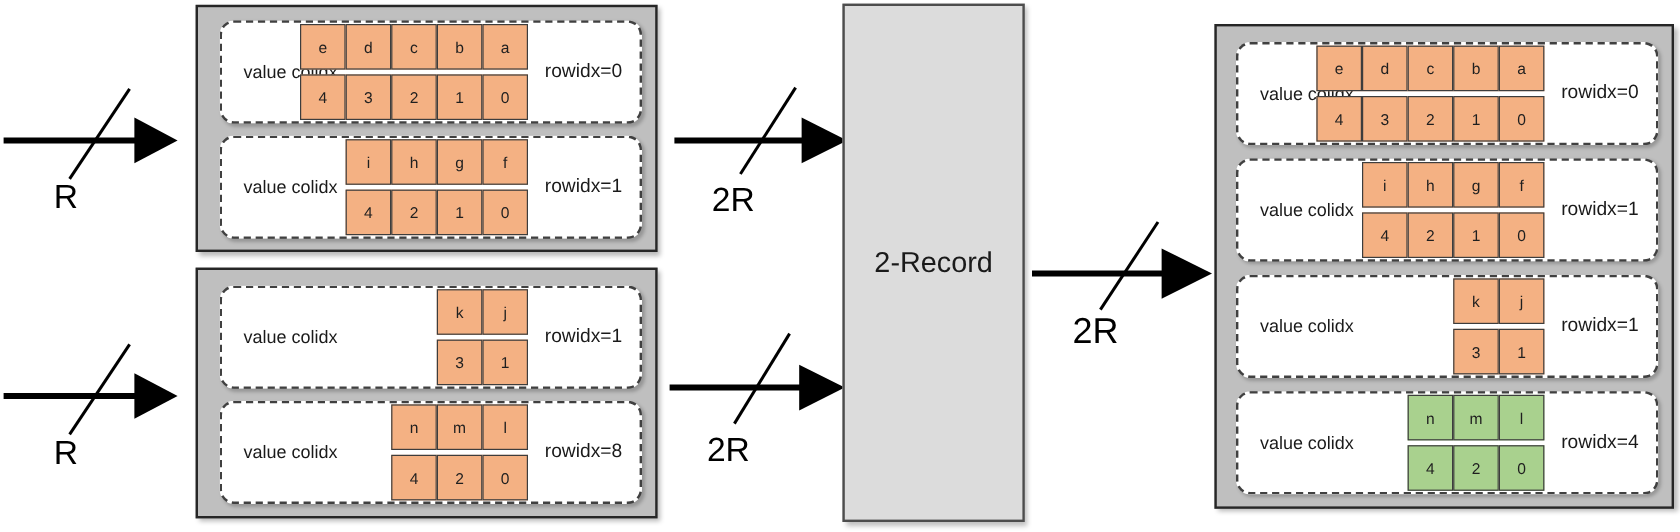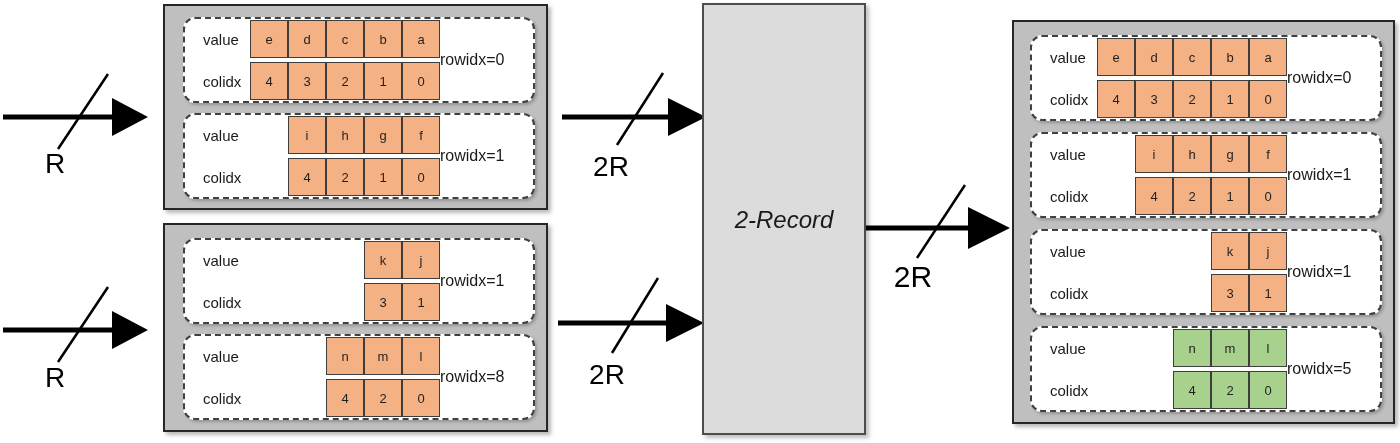--- a/index.html
+++ b/index.html
@@ -23,35 +23,35 @@
   }
   #input-top-box{left:163px;top:4px;width:385px;height:206px;padding:11px 15px 13px 18px;gap:10px;}
   #input-bottom-box{left:163px;top:223px;width:385px;height:209px;padding:13px 15px 14px 18px;gap:10px;}
   #output-box{left:1012px;top:20px;width:383px;height:404px;padding:13px 15px 13px 16px;gap:11px;}
   .record-card{
     flex:0 0 86px;height:86px;width:352px;background:#ffffff;
     border:2px dashed var(--record-border,#404040);border-radius:12px;
     box-shadow:2px 2px 3px rgba(0,0,0,0.22);
     display:flex;align-items:center;padding-left:18px;
   }
-  .record-labels{width:47px;display:flex;flex-direction:column;gap:4px;flex:none;}
+  .record-labels{width:47px;display:flex;flex-direction:row;gap:4px;flex:none;}
   .record-labels .lab{height:38px;display:flex;align-items:center;font-size:15px;}
   .cell-grid{width:190px;flex:none;display:flex;flex-direction:column;gap:4px;}
   .cell-row{display:flex;justify-content:flex-end;height:38px;}
   .cell{
     width:38px;height:38px;border:1.5px solid var(--cell-border,#3d3d3d);
     display:flex;align-items:center;justify-content:center;
     font-size:13px;color:#1f1f1f;flex:none;
   }
-  .rowidx{font-size:16px;white-space:nowrap;}
+  .rowidx{margin-left:14px;font-size:16px;white-space:nowrap;}
   .merge-node{
-    position:absolute;left:702px;top:3px;width:164px;height:432px;
+    position:absolute;left:702px;top:3px;width:152px;height:432px;
     background:var(--node-fill,#dcdcdc);border:2px solid var(--node-border,#4d4d4d);
     box-shadow:3px 3px 4px rgba(0,0,0,0.25);
-    display:flex;flex-direction:column;align-items:center;justify-content:center;font-style:italic;
+    display:flex;flex-direction:column;align-items:center;justify-content:center;
   }
   .merge-node .node-line{font-size:24px;line-height:27px;color:#1a1a1a;}
 </style>
 </head>
 <body>
 
 <div class="canvas">
 
   <svg class="arrow-layer" width="1400" height="443" viewBox="0 0 1400 443" xmlns="http://www.w3.org/2000/svg">
     <g>
@@ -249,17 +249,17 @@
             <div class="cell" style="background: rgb(169, 209, 142);">n</div>
             <div class="cell" style="background: rgb(169, 209, 142);">m</div>
             <div class="cell" style="background: rgb(169, 209, 142);">l</div>
           </div>
           <div class="cell-row">
             <div class="cell" style="background: rgb(169, 209, 142);">4</div>
             <div class="cell" style="background: rgb(169, 209, 142);">2</div>
             <div class="cell" style="background: rgb(169, 209, 142);">0</div>
           </div>
         </div>
-        <div class="rowidx">rowidx=5</div>
+        <div class="rowidx">rowidx=4</div>
       </div>
     </div>
 
 </div>
 
 </body></html>

